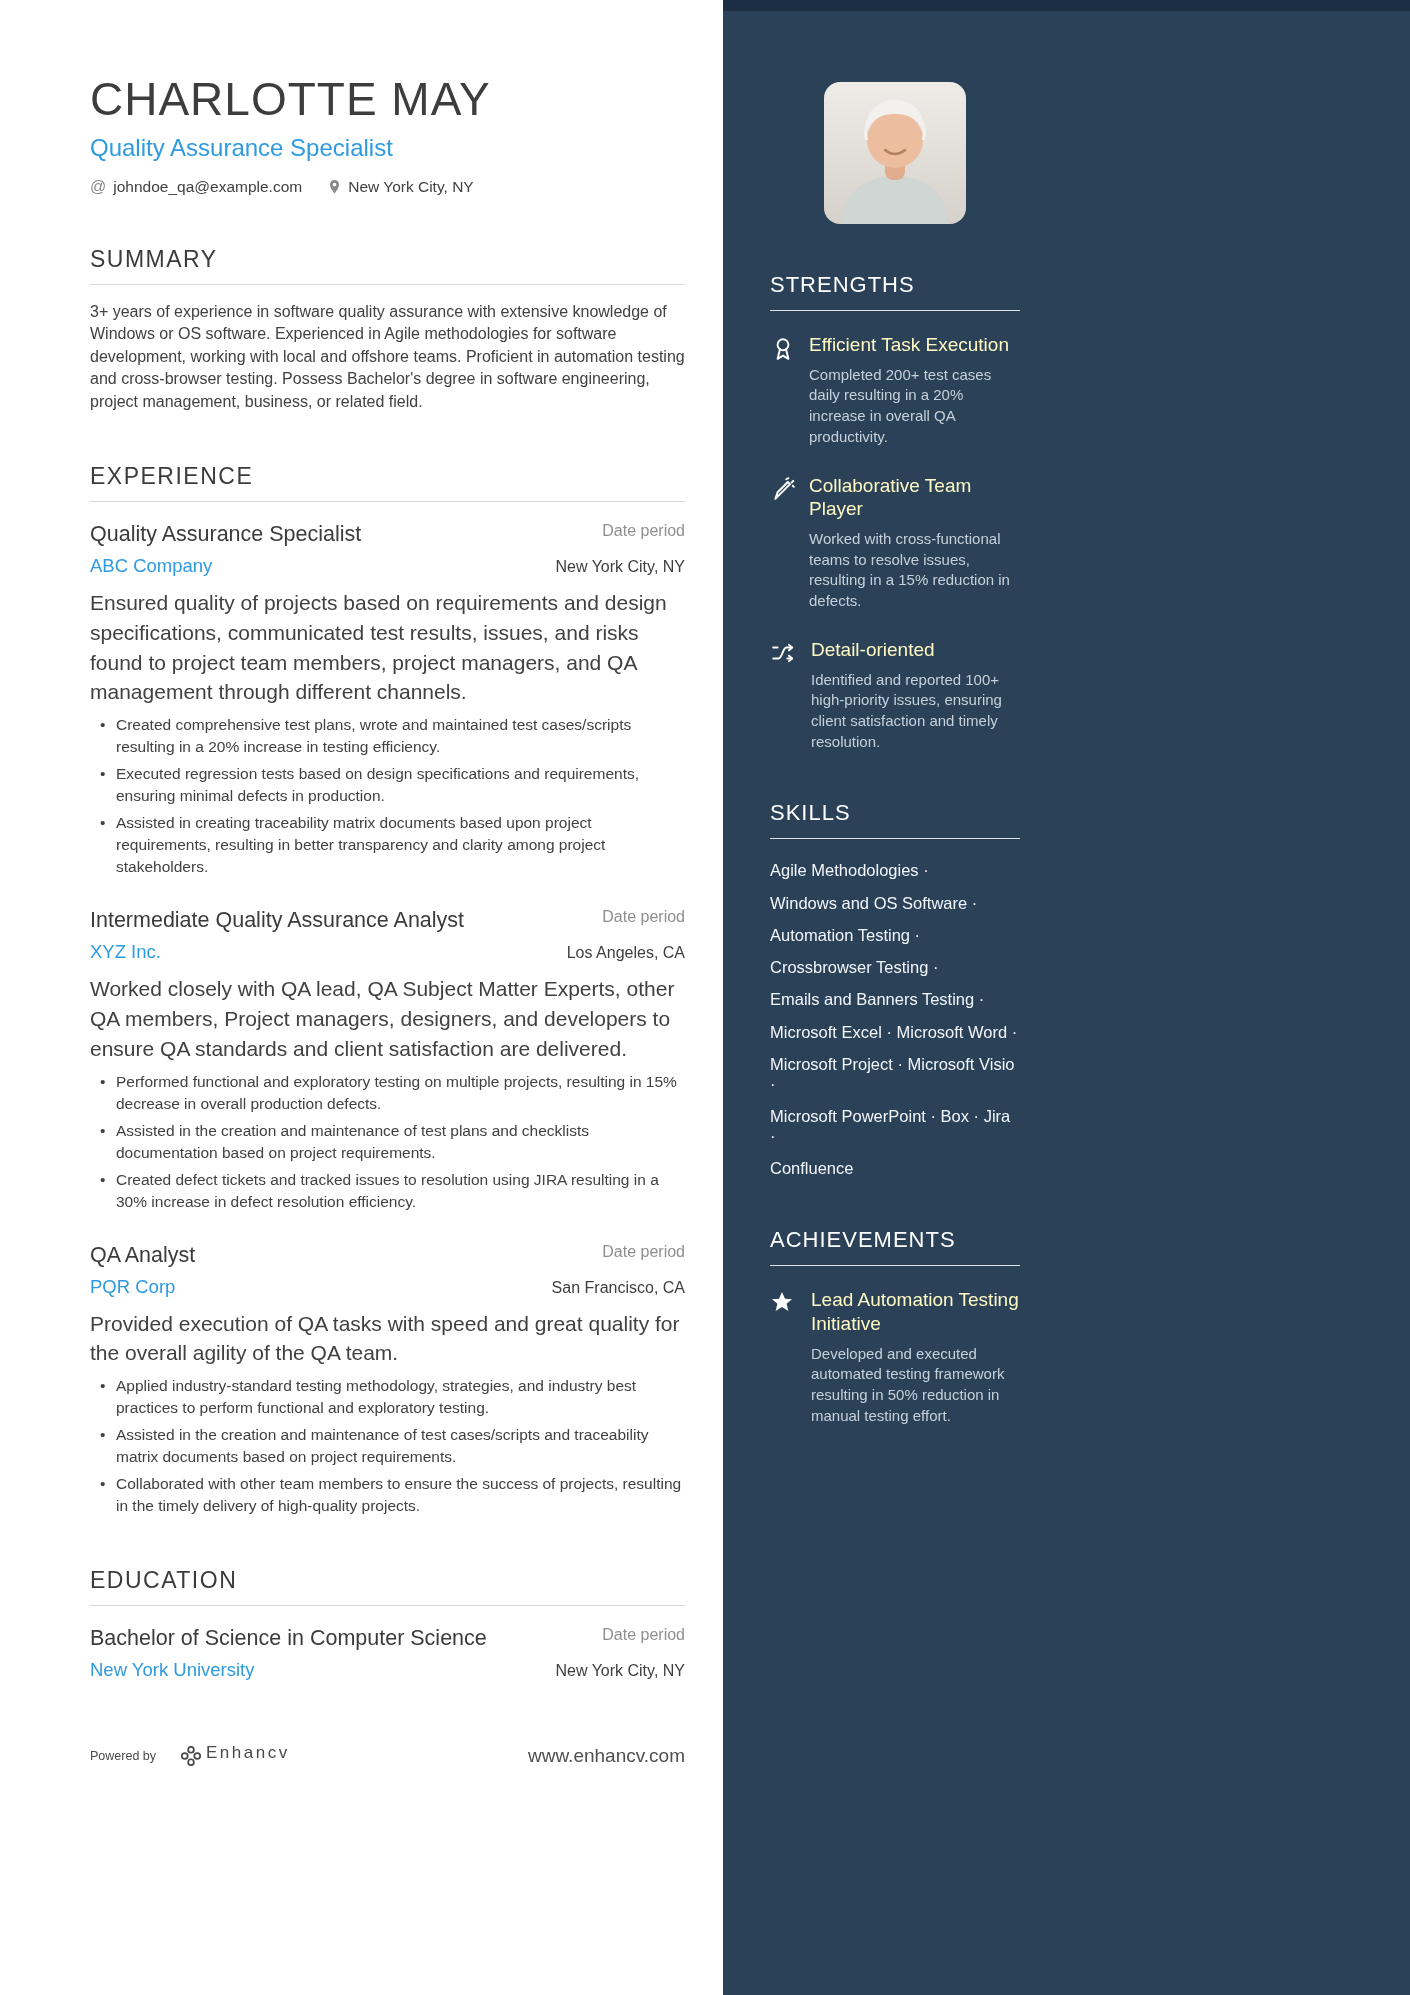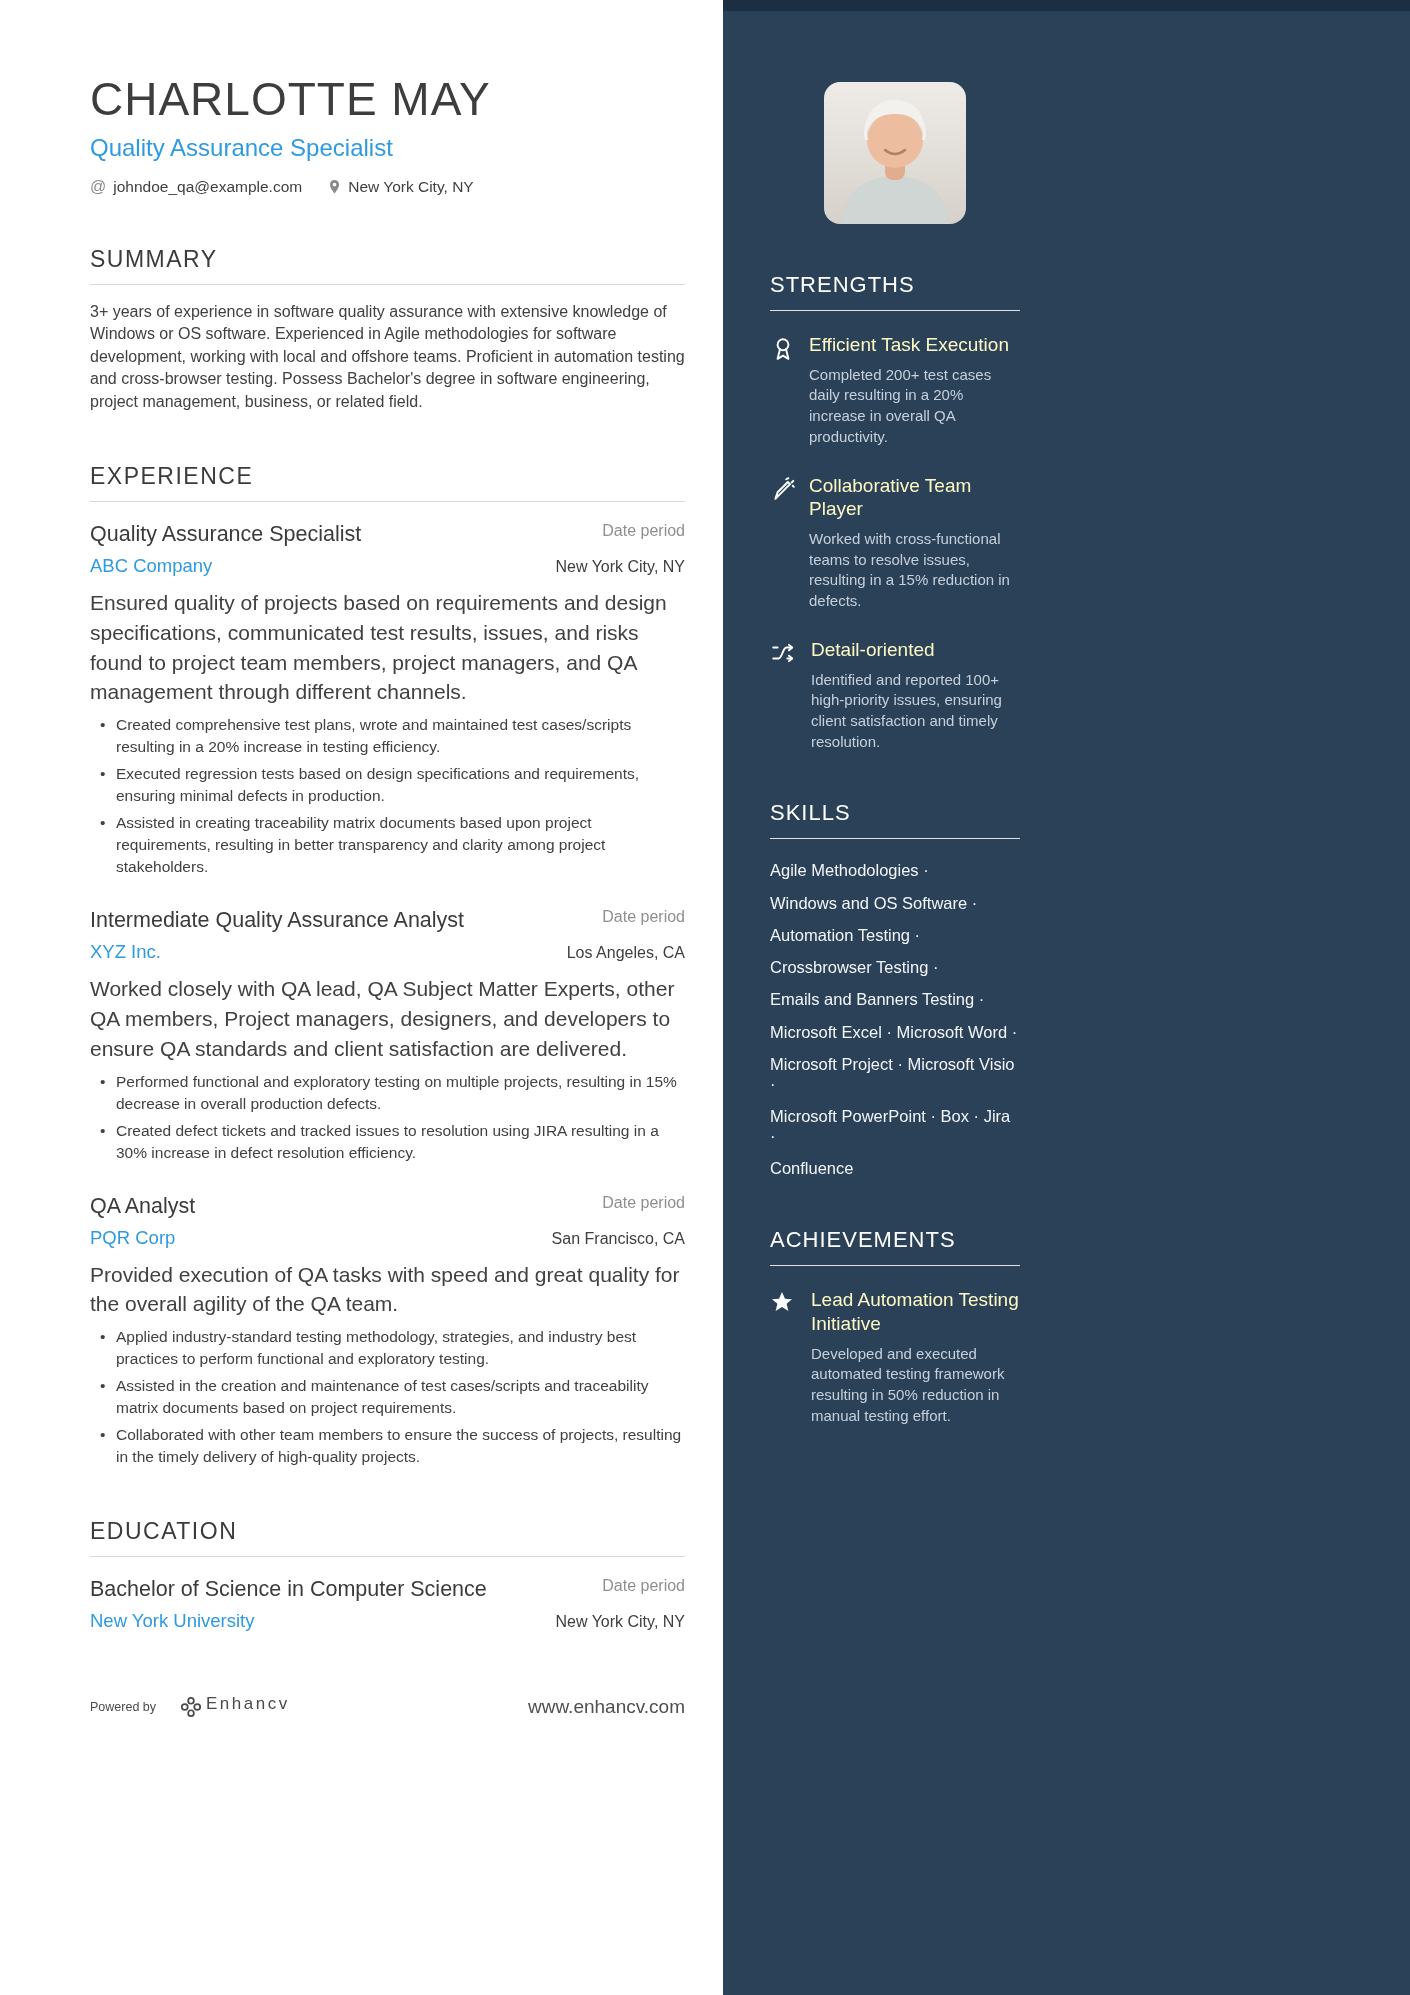--- a/index.html
+++ b/index.html
@@ -259,20 +259,21 @@
       <article class="job">
         <div class="job-grid">
           <h3 class="job-title-text">Intermediate Quality Assurance Analyst</h3>
           <div class="job-date">Date period</div>
           <div class="job-company">XYZ Inc.</div>
           <div class="job-location">Los Angeles, CA</div>
         </div>
         <p class="job-desc">Worked closely with QA lead, QA Subject Matter Experts, other QA members, Project managers, designers, and developers to ensure QA standards and client satisfaction are delivered.</p>
         <ul class="bullets">
           <li>Performed functional and exploratory testing on multiple projects, resulting in 15% decrease in overall production defects.</li>
+          <li>Assisted in the creation and maintenance of test plans and checklists documentation based on project requirements.</li>
           <li>Created defect tickets and tracked issues to resolution using JIRA resulting in a 30% increase in defect resolution efficiency.</li>
         </ul>
       </article>
 
       <article class="job">
         <div class="job-grid">
           <h3 class="job-title-text">QA Analyst</h3>
           <div class="job-date">Date period</div>
           <div class="job-company">PQR Corp</div>
           <div class="job-location">San Francisco, CA</div>

